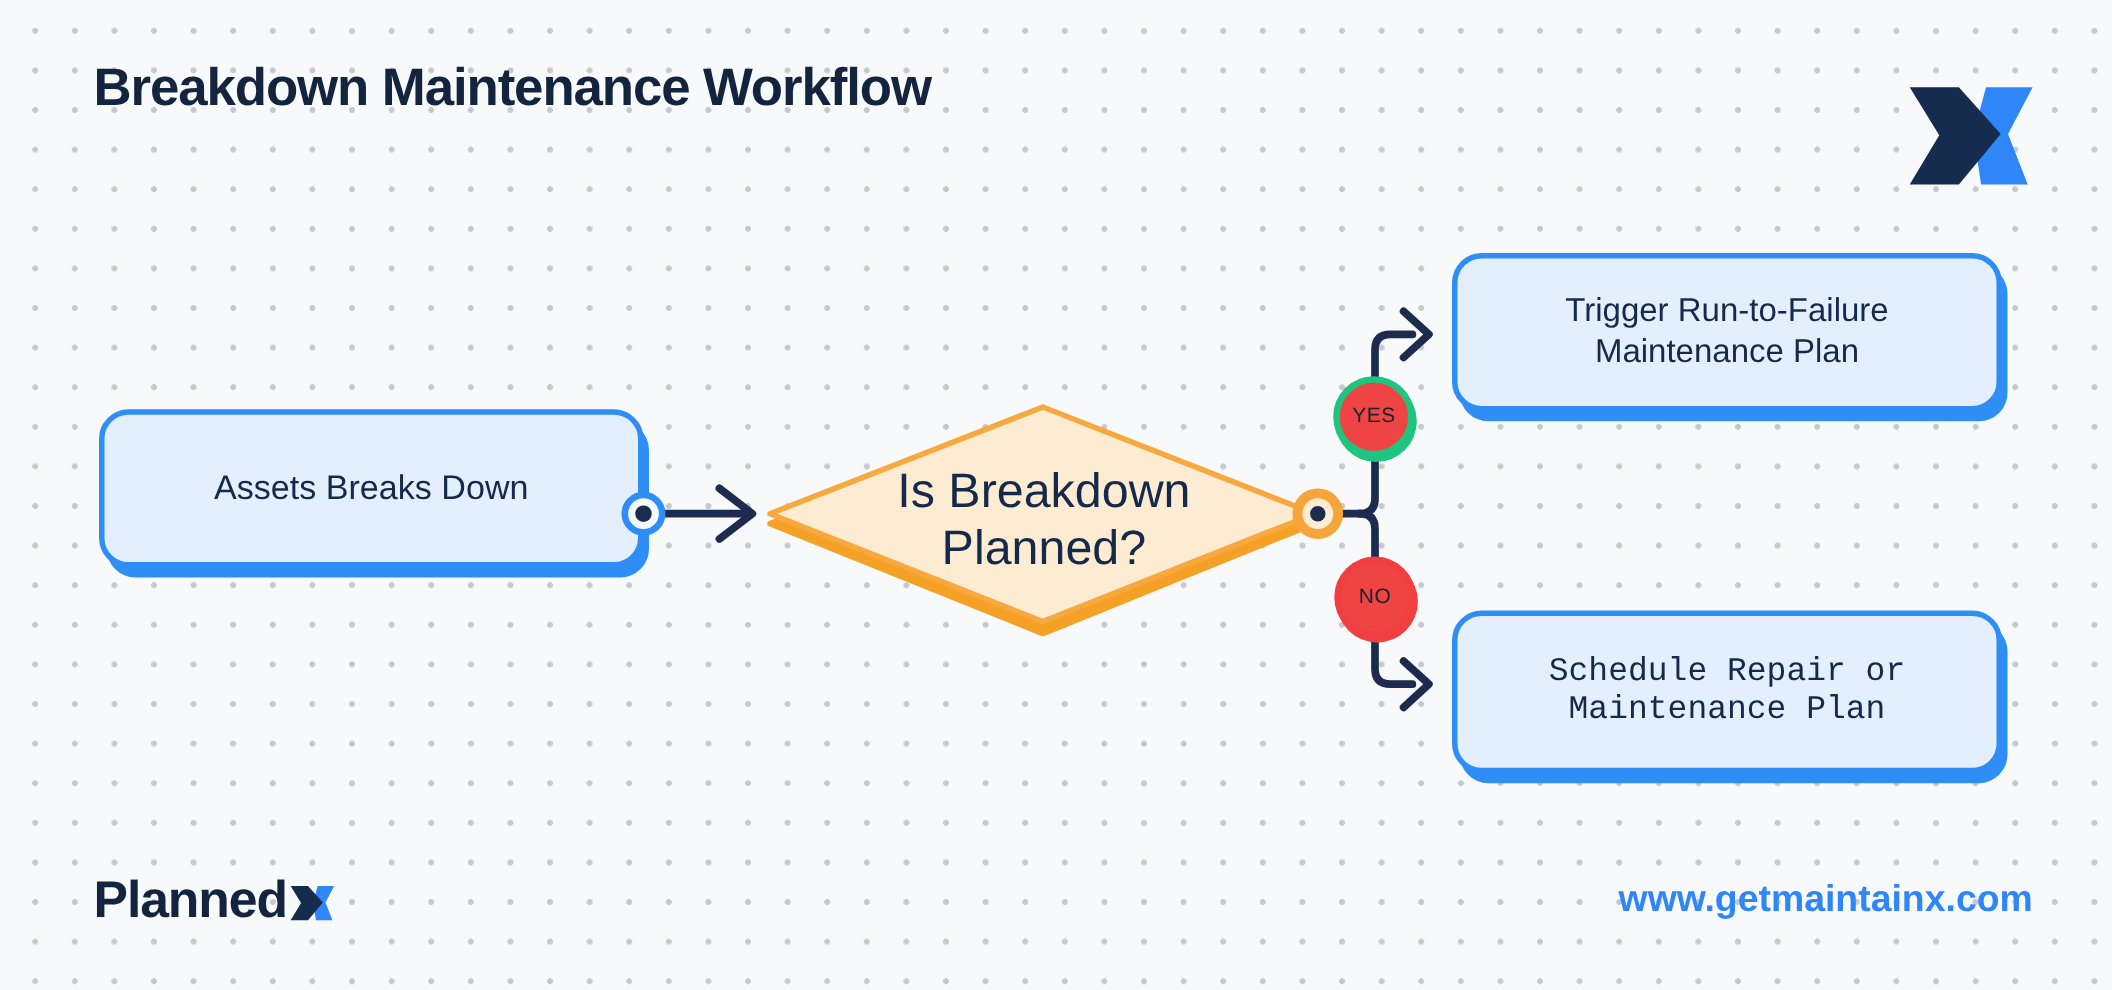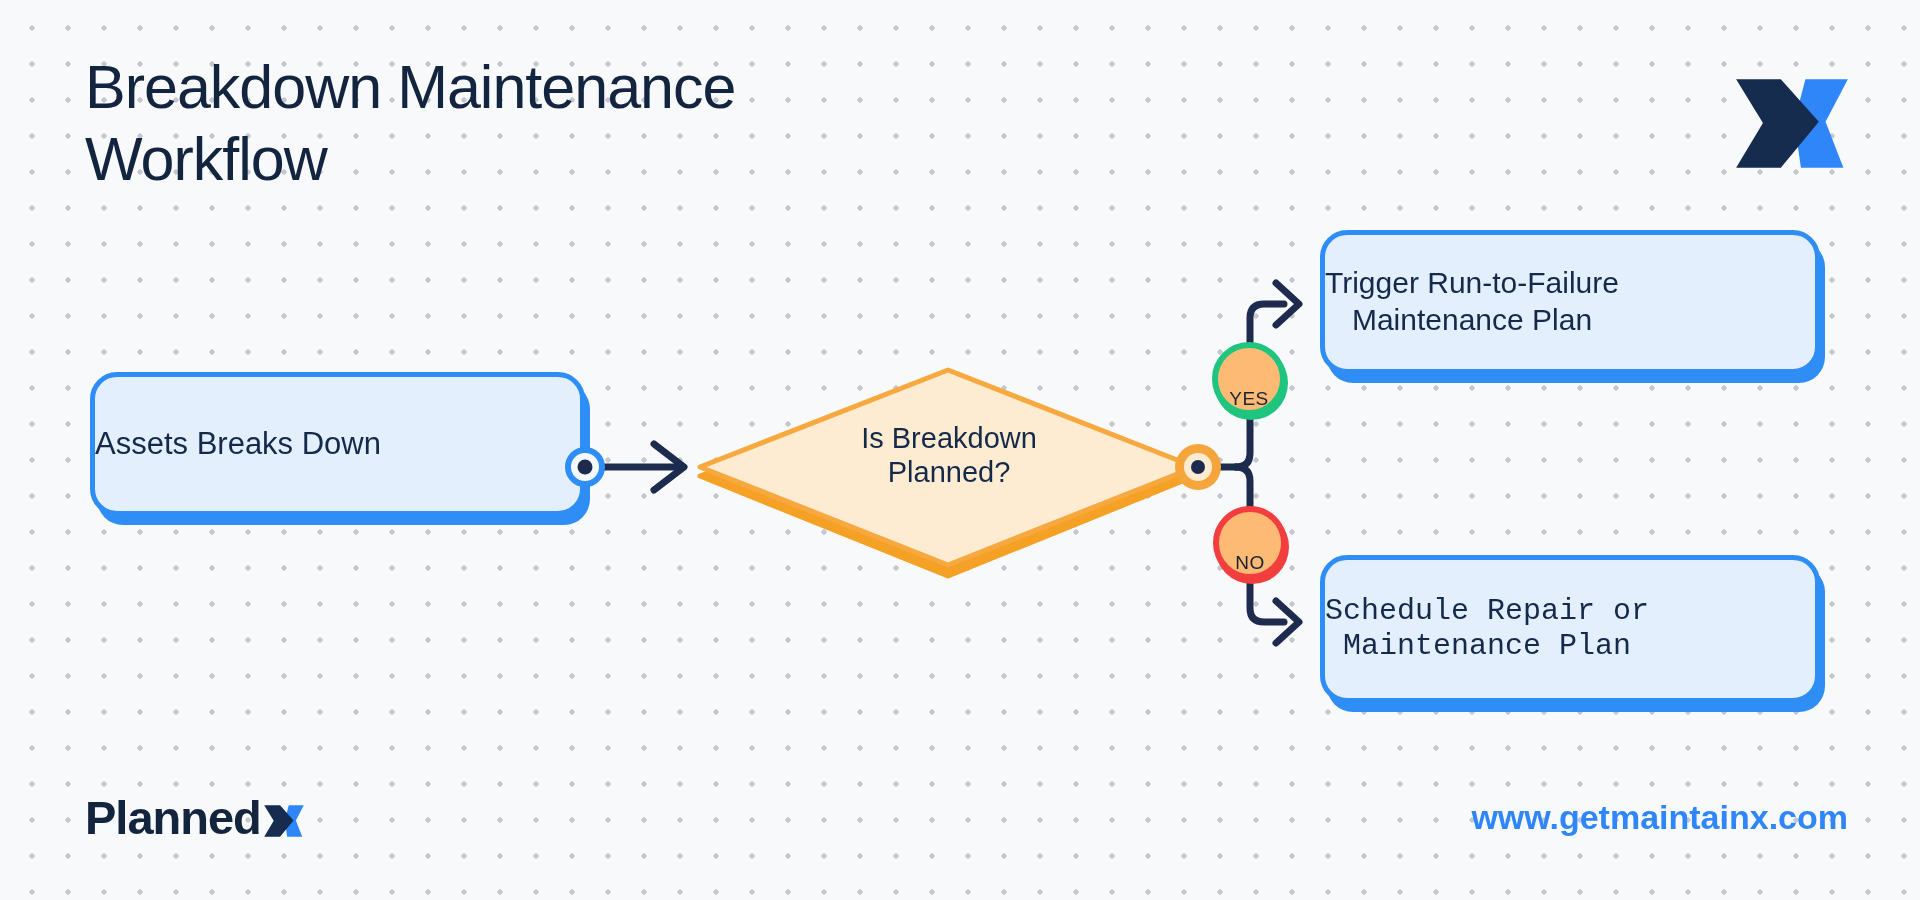--- a/index.html
+++ b/index.html
@@ -12,59 +12,59 @@
     background-size: 36px 36px;
     background-position: 14px 10px;
     overflow: hidden;
     color: #142a47;
   }
   .abs { position: absolute; }
 
   
   .title {
     left: 85px; top: 52px; width: 860px;
-    font-size: 61px; line-height: 1.18; font-weight: 400;
+    font-size: 48px; line-height: 1.18; font-weight: 700;
     letter-spacing: -1px; color: #13243f;
   }
 
   
   .header-logo { left: 1732px; top: 76px; }
 
   
   .node {
     background: #e3effc;
     border: 5px solid #2f8ef5;
     border-radius: 27px;
     box-shadow: 6px 10px 0 -1px #2f8ef5;
-    display: flex; align-items: center; 
+    display: flex; align-items: center; justify-content: center;
     text-align: center;
     font-size: 31px; line-height: 1.22; color: #15294a;
     z-index: 1;
   }
   .node-start  { left: 90px;   top: 372px; width: 495px; height: 144px; }
   .node-yes    { left: 1320px; top: 230px; width: 500px; height: 144px; font-size: 30px; }
   .node-no     { left: 1320px; top: 555px; width: 500px; height: 148px; font-size: 30px; line-height: 1.16; font-family: Liberation Mono, monospace; }
   .node-lines span { display: block; }
 
   
   .decision-label {
     left: 758px; top: 421px; width: 382px;
-    text-align: center; font-size: 29px; line-height: 1.18;
+    text-align: center; font-size: 44px; line-height: 1.18;
     color: #15294a; z-index: 3;
   }
   .decision-label span { display: block; }
 
   
   svg.flow-svg { left: 0; top: 0; z-index: 2; }
 
   
   .badge {
     width: 74px; height: 74px; border-radius: 50%;
-    background: #fdba74;
-    display: flex; align-items: flex-end; justify-content: center;
+    background: #ef4444;
+    display: flex; align-items: center; justify-content: center;
     font-size: 19px; letter-spacing: 0.5px; color: #182230;
     z-index: 4;
   }
   .badge-yes {
     left: 1212px; top: 342px;
     border: 6px solid #1fc47f;
     box-shadow: 2px 4px 0 #1fc47f;
   }
   .badge-no {
     left: 1213px; top: 506px;

